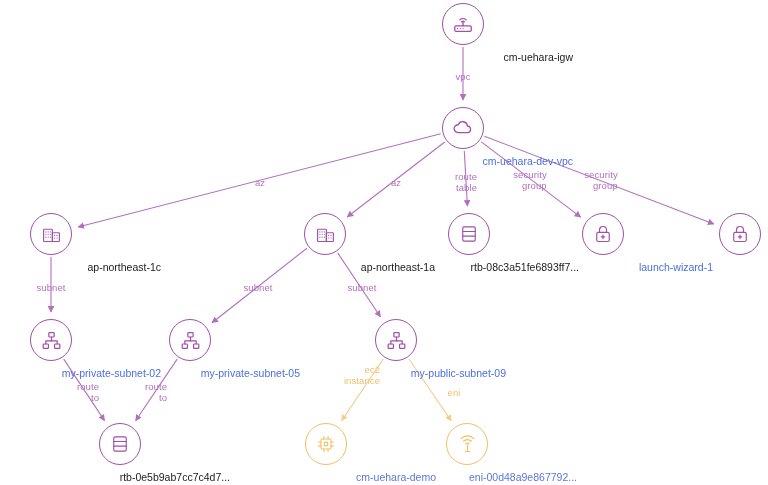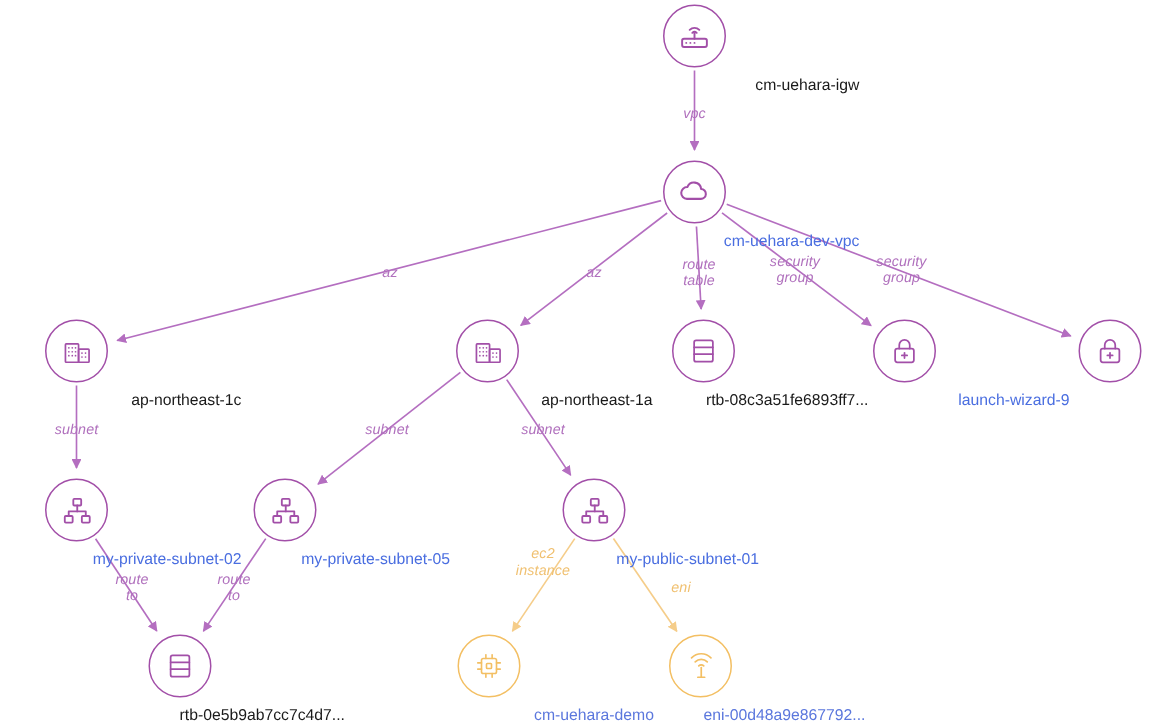--- a/index.html
+++ b/index.html
@@ -63,25 +63,24 @@
   }
   .node-label.link {
     color: #4a6ee0;
   }
   .node-label.link-amber {
     color: #5b77dd;
   }
   .edge-label {
     position: absolute;
     font-size: 9.5px;
-    font-style: italic;
     line-height: 11px;
     color: #b070bd;
     white-space: nowrap;
-    text-align: center;
+    text-align: right;
     transform: translate(-50%, -50%);
     letter-spacing: 0.1px;
   }
   .edge-label.amber {
     color: #f0c070;
   }
 </style>
 </head>
 <body>
 
@@ -207,21 +206,21 @@
       </div>
       <div class="node" style="left: 603px; top: 234px;">
         <div class="node-circle">
           <svg width="20" height="20" viewBox="0 0 24 24" fill="none" stroke="#a24fa8" stroke-width="1.4" stroke-linecap="round" stroke-linejoin="round">
             <rect x="4.5" y="10" width="15" height="11" rx="1.8"></rect>
             <path d="M7.8 10V7.2a4.2 4.2 0 0 1 8.4 0V10"></path>
             <line x1="12" y1="13.4" x2="12" y2="17.6"></line>
             <line x1="9.9" y1="15.5" x2="14.1" y2="15.5"></line>
           </svg>
         </div>
-        <div class="node-label link">launch-wizard-9</div>
+        <div class="node-label link">launch-wizard-1</div>
       </div>
       <div class="node" style="left: 740px; top: 234px;">
         <div class="node-circle">
           <svg width="20" height="20" viewBox="0 0 24 24" fill="none" stroke="#a24fa8" stroke-width="1.4" stroke-linecap="round" stroke-linejoin="round">
             <rect x="4.5" y="10" width="15" height="11" rx="1.8"></rect>
             <path d="M7.8 10V7.2a4.2 4.2 0 0 1 8.4 0V10"></path>
             <line x1="12" y1="13.4" x2="12" y2="17.6"></line>
             <line x1="9.9" y1="15.5" x2="14.1" y2="15.5"></line>
           </svg>
         </div>
@@ -254,21 +253,21 @@
       <div class="node" style="left: 396px; top: 340px;">
         <div class="node-circle">
           <svg width="21" height="21" viewBox="0 0 24 24" fill="none" stroke="#a24fa8" stroke-width="1.4" stroke-linecap="round" stroke-linejoin="round">
             <rect x="9" y="3" width="6" height="5" rx="0.8"></rect>
             <rect x="2.5" y="16" width="6" height="5" rx="0.8"></rect>
             <rect x="15.5" y="16" width="6" height="5" rx="0.8"></rect>
             <line x1="12" y1="8" x2="12" y2="12.5"></line>
             <path d="M5.5 16v-3.5h13V16"></path>
           </svg>
         </div>
-        <div class="node-label link">my-public-subnet-01</div>
+        <div class="node-label link">my-public-subnet-09</div>
       </div>
       <div class="node" style="left: 120px; top: 444px;">
         <div class="node-circle">
           <svg width="20" height="20" viewBox="0 0 24 24" fill="none" stroke="#a24fa8" stroke-width="1.4" stroke-linecap="round" stroke-linejoin="round">
             <rect x="4.5" y="3.5" width="15" height="17" rx="1.6"></rect>
             <line x1="4.5" y1="9" x2="19.5" y2="9"></line>
             <line x1="4.5" y1="14.5" x2="19.5" y2="14.5"></line>
           </svg>
         </div>
         <div class="node-label">rtb-0e5b9ab7cc7c4d7...</div>

